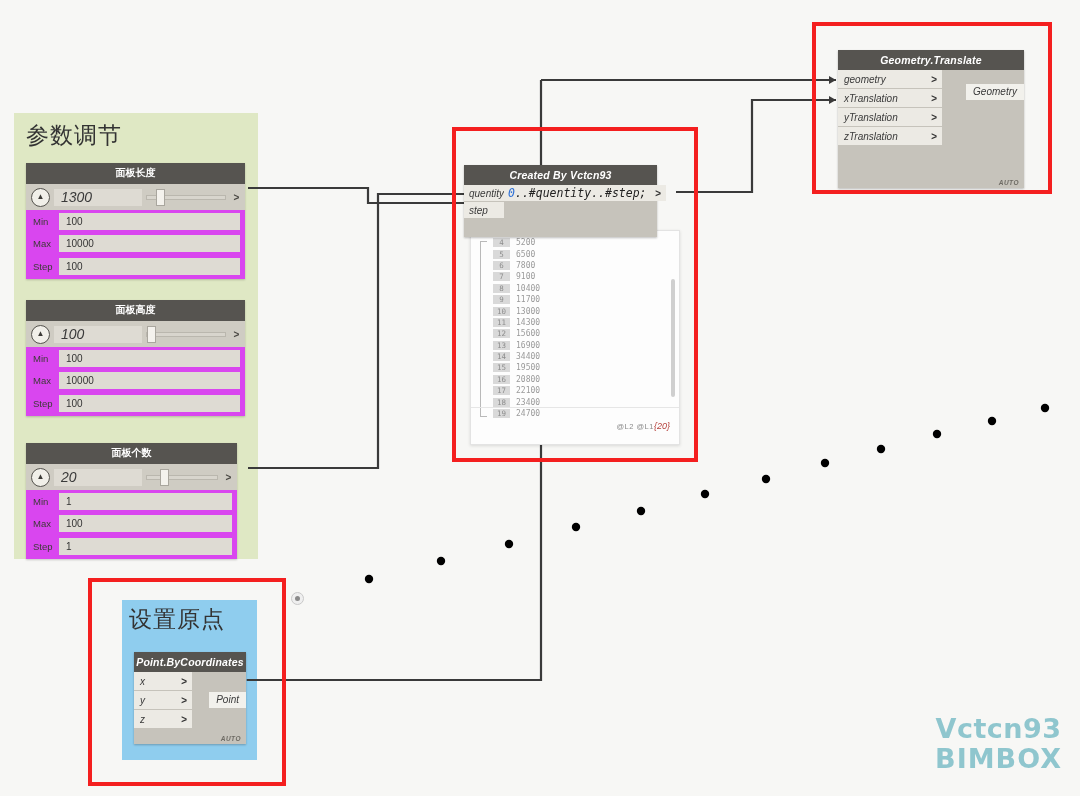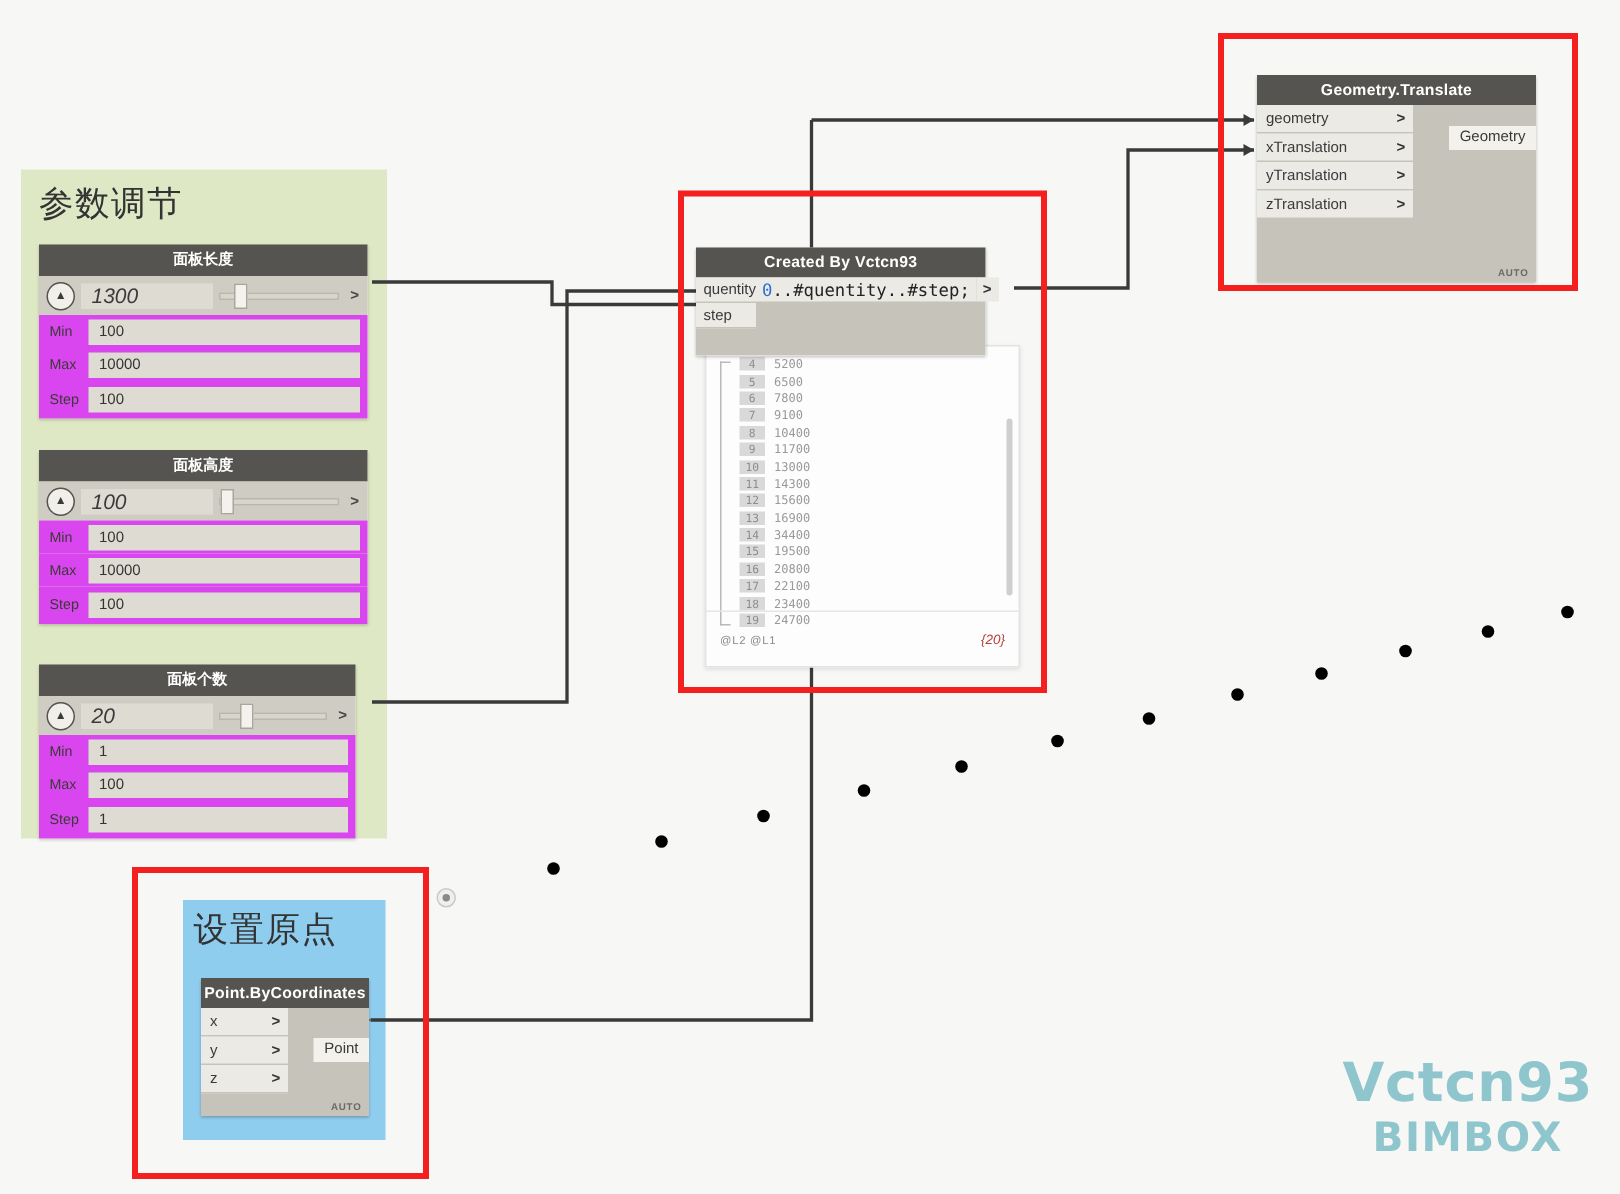--- a/index.html
+++ b/index.html
@@ -21,21 +21,21 @@
   .group-blue{background:#8fcdee;}
 
   
   .redbox{
     position:absolute;border:4px solid #f41f1f;background:transparent;
     box-sizing:border-box;z-index:40;pointer-events:none;
   }
 
   
   .node{position:absolute;box-sizing:border-box;z-index:20;
-        box-shadow:0 1px 2px rgba(0,0,0,.25);}
+        box-shadow:0 1px 2px rgba(0,0,0,.25);font-style:italic;}
   .node-header{
     background:#565450;color:#fff;font-size:10.5px;font-weight:bold;
     text-align:center;padding:4px 0 4px;letter-spacing:.2px;
   }
   .node-body{background:#c6c3bb;position:relative;}
   .port-row{display:flex;align-items:stretch;height:19px;}
   .port-label{
     background:#eceae4;color:#3a3a3a;font-size:10px;
     display:flex;align-items:center;padding-left:6px;flex:1;
     border-bottom:1px solid #c6c3bb;
@@ -139,36 +139,36 @@
     color:#9a9a9a;font-size:8px;margin-left:6px;
     font-family:"DejaVu Sans Mono","Liberation Mono",monospace;
   }
   .pv-scroll{
     position:absolute;right:4px;top:48px;width:4px;height:118px;
     background:#cfcfcf;border-radius:2px;
   }
   .preview-footer{
     position:absolute;left:0;right:0;bottom:0;height:37px;
     border-top:1px solid #e6e6e6;display:flex;align-items:center;
-    justify-content:space-between;padding:0 9px;box-sizing:border-box;
+    justify-content:flex-end;padding:0 9px;box-sizing:border-box;
   }
   .pv-lacing{font-size:7.5px;color:#8a8a8a;letter-spacing:.5px;}
   .pv-count{font-size:9px;color:#b5413c;font-style:italic;}
 
   
   #wires{position:absolute;inset:0;z-index:10;pointer-events:none;}
   #points{position:absolute;inset:0;z-index:14;pointer-events:none;}
 
   
   .watermark{
     position:absolute;right:18px;bottom:22px;text-align:center;
     color:#8fc6ce;font-weight:bold;line-height:1.12;z-index:45;
     font-family:"DejaVu Sans","Liberation Sans",sans-serif;
   }
-  .wm1{font-size:36px;letter-spacing:.5px;}
+  .wm1{font-size:27px;letter-spacing:.5px;}
   .wm2{font-size:27px;letter-spacing:1px;}
 
   .tiny-icon{
     position:absolute;width:11px;height:11px;border-radius:50%;
     background:#efefef;border:1px solid #c9c9c9;z-index:16;
   }
   .tiny-icon:after{
     content:"";position:absolute;left:3px;top:3px;width:5px;height:5px;
     border-radius:50%;background:#8a8a8a;
   }

